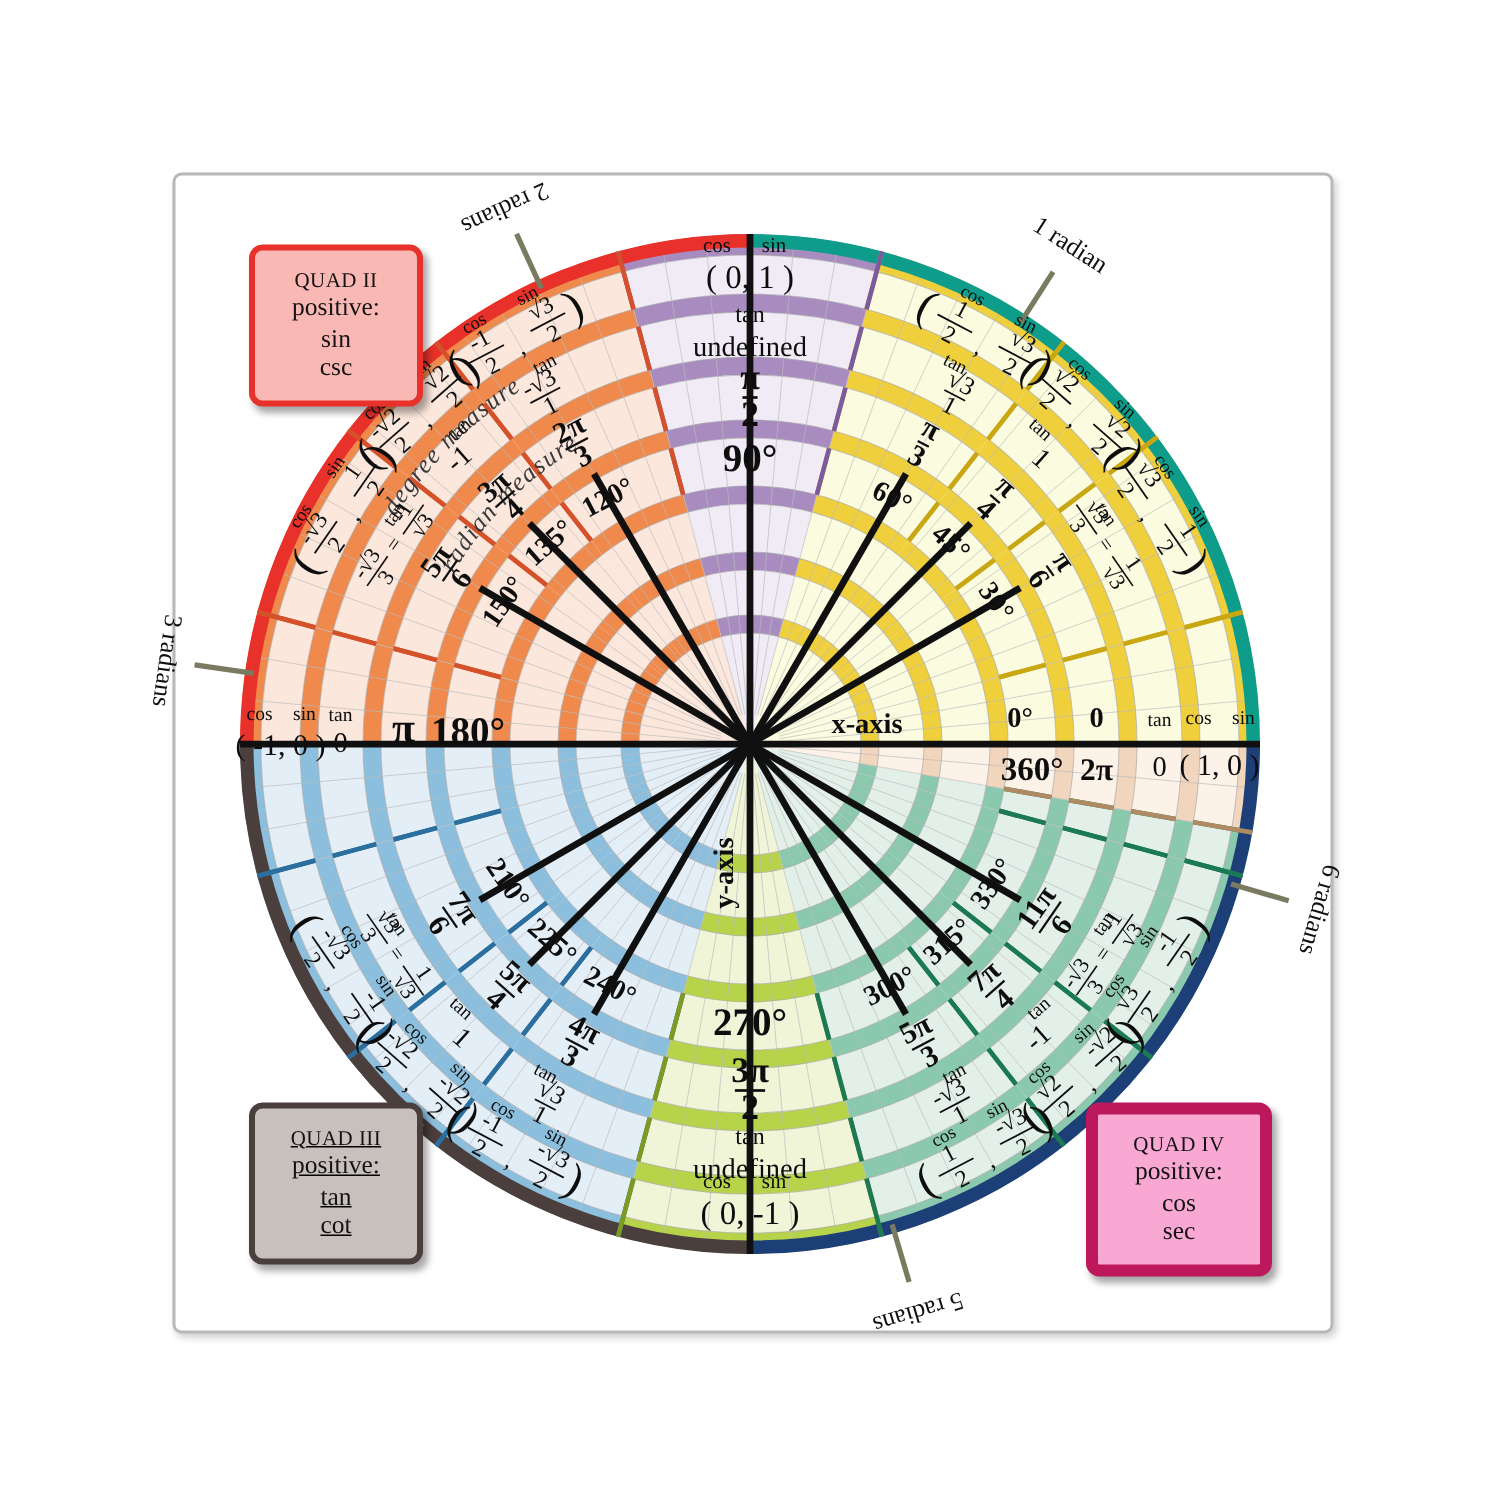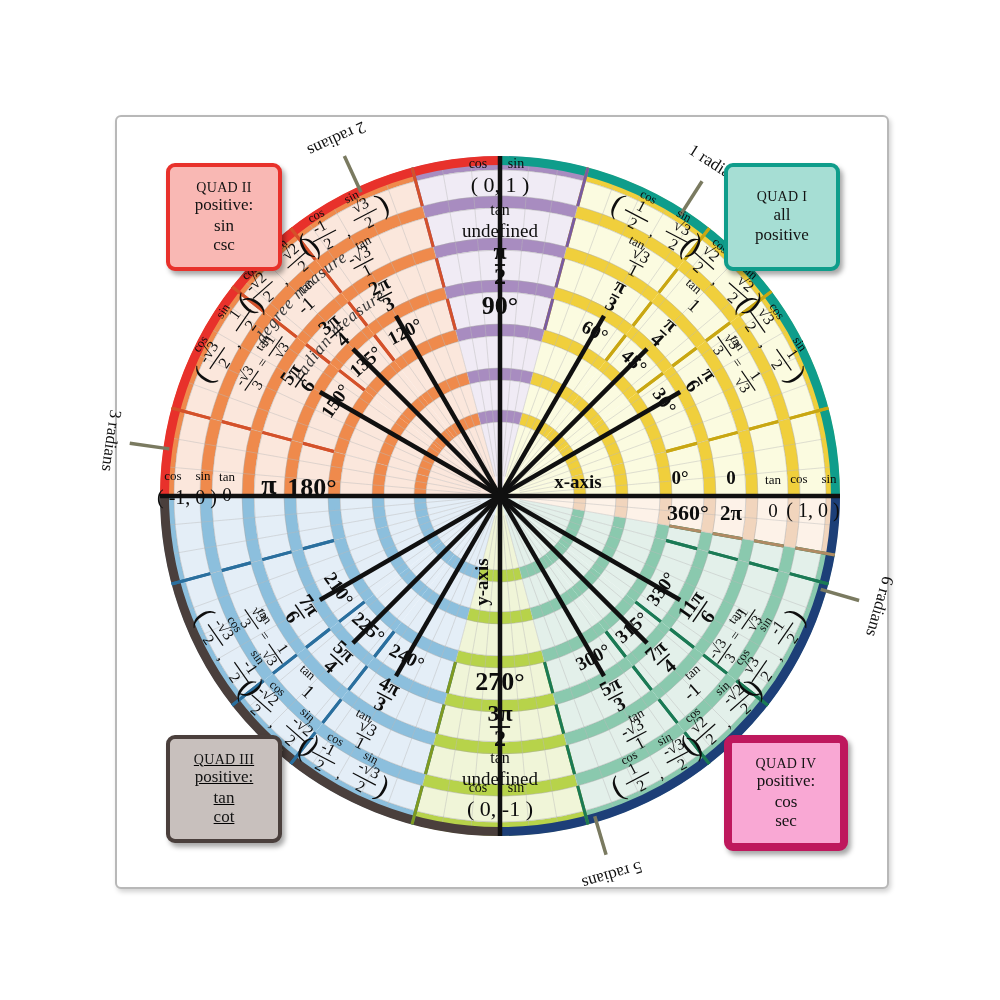--- a/index.html
+++ b/index.html
@@ -1009,25 +1009,20 @@
         <text x="484" y="582" font-size="19" text-anchor="middle" dominant-baseline="middle" font-weight="bold" fill="#0d0d0d" font-family="Liberation Serif, serif" transform="rotate(-90 484 582)">y-axis</text>
       </g>
   </svg>
 
   <div class="qbox" id="q2">
     <div class="qt">QUAD II</div>
     <div class="qp">positive:</div>
     <div class="qv">sin</div>
     <div class="qv">csc</div>
   </div>
-  <div class="qbox" id="q1">
-    <div class="qt">QUAD I</div>
-    <div class="qp">all</div>
-    <div class="qv">positive</div>
-  </div>
   <div class="qbox" id="q3">
     <div class="qt">QUAD III</div>
     <div class="qp">positive:</div>
     <div class="qv">tan</div>
     <div class="qv">cot</div>
   </div>
   <div class="qbox" id="q4">
     <div class="qt">QUAD IV</div>
     <div class="qp">positive:</div>
     <div class="qv">cos</div>

